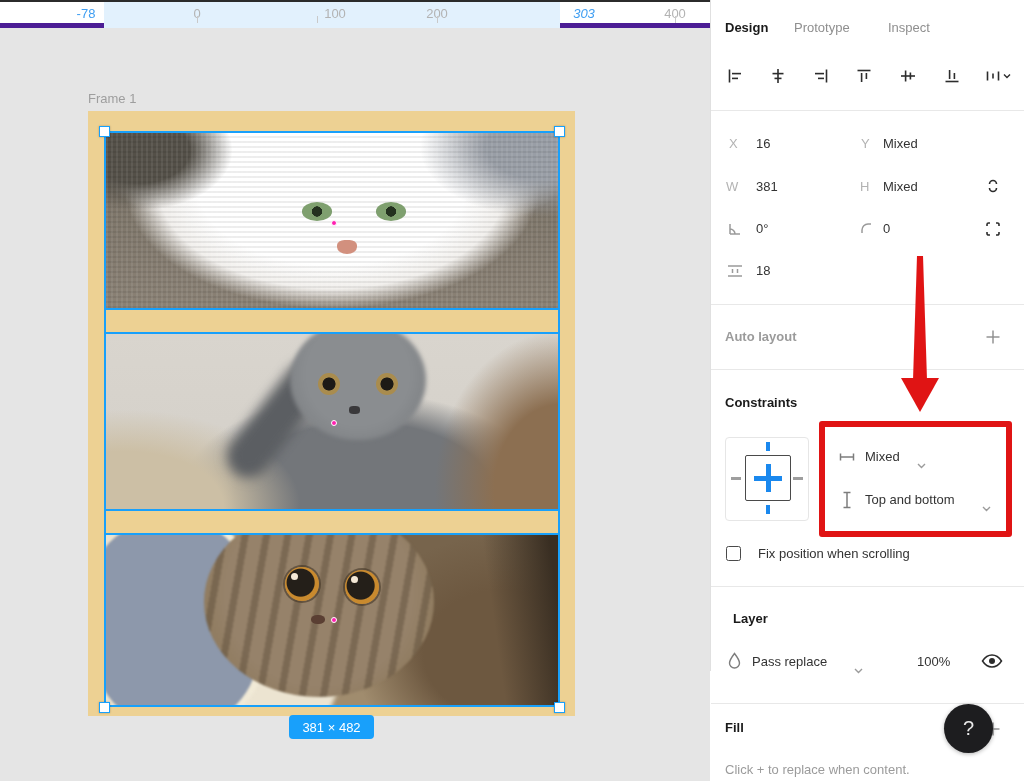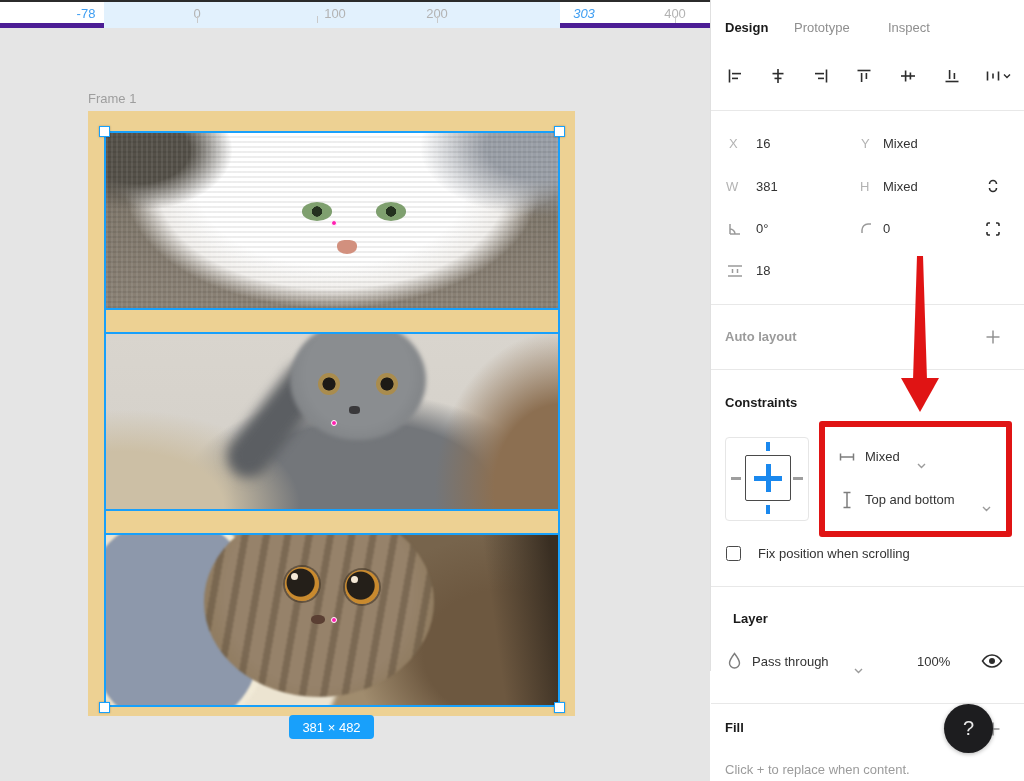--- a/index.html
+++ b/index.html
@@ -381,21 +381,21 @@
     <div class="pvalue" style="left:47px; top:546px;">Fix position when scrolling</div>
 
     <div class="divider" style="top:586px;"></div>
 
     <div class="sec-title" style="left:14px; top:611px;margin-left:8px;">Layer</div>
     <div class="ic abs" style="left:17px; top:652px;">
       <svg width="13" height="17" viewBox="0 0 13 17">
           <path d="M6.5 1.5 C6.5 1.5 1.5 8 1.5 11 a5 5 0 0 0 10 0 C11.5 8 6.5 1.5 6.5 1.5 Z" fill="none" stroke="#7d7d7d" stroke-width="1.4"></path>
         </svg>
     </div>
-    <div class="pvalue" style="left:41px; top:654px;">Pass through</div>
+    <div class="pvalue" style="left:41px; top:654px;">Pass replace</div>
     <div class="chev" style="left:143px; top:660px;">
       <svg width="9" height="6" viewBox="0 0 9 6">
           <polyline points="1,1 4.5,4.5 8,1" fill="none" stroke="#9b9b9b" stroke-width="1.4"></polyline>
         </svg>
     </div>
     <div class="pvalue" style="left:206px; top:654px;">100%</div>
     <div class="ic abs" style="left:270px; top:654px;">
       <svg width="22" height="14" viewBox="0 0 22 14">
           <path d="M1.5 7 C4.5 2.3 8 1 11 1 s6.5 1.3 9.5 6 C17.5 11.7 14 13 11 13 S4.5 11.7 1.5 7 Z" fill="none" stroke="#2c2c2c" stroke-width="1.5"></path>
           <circle cx="11" cy="7" r="3" fill="#2c2c2c"></circle>

